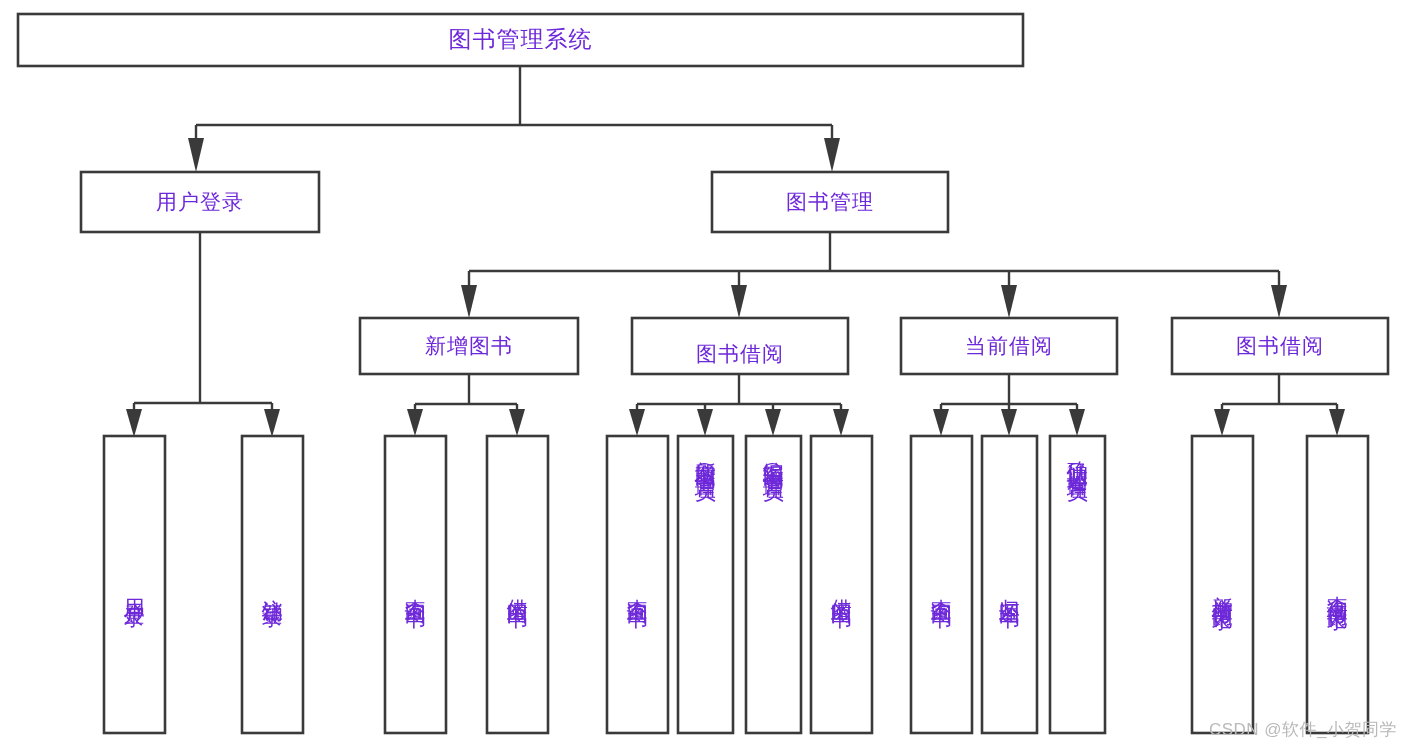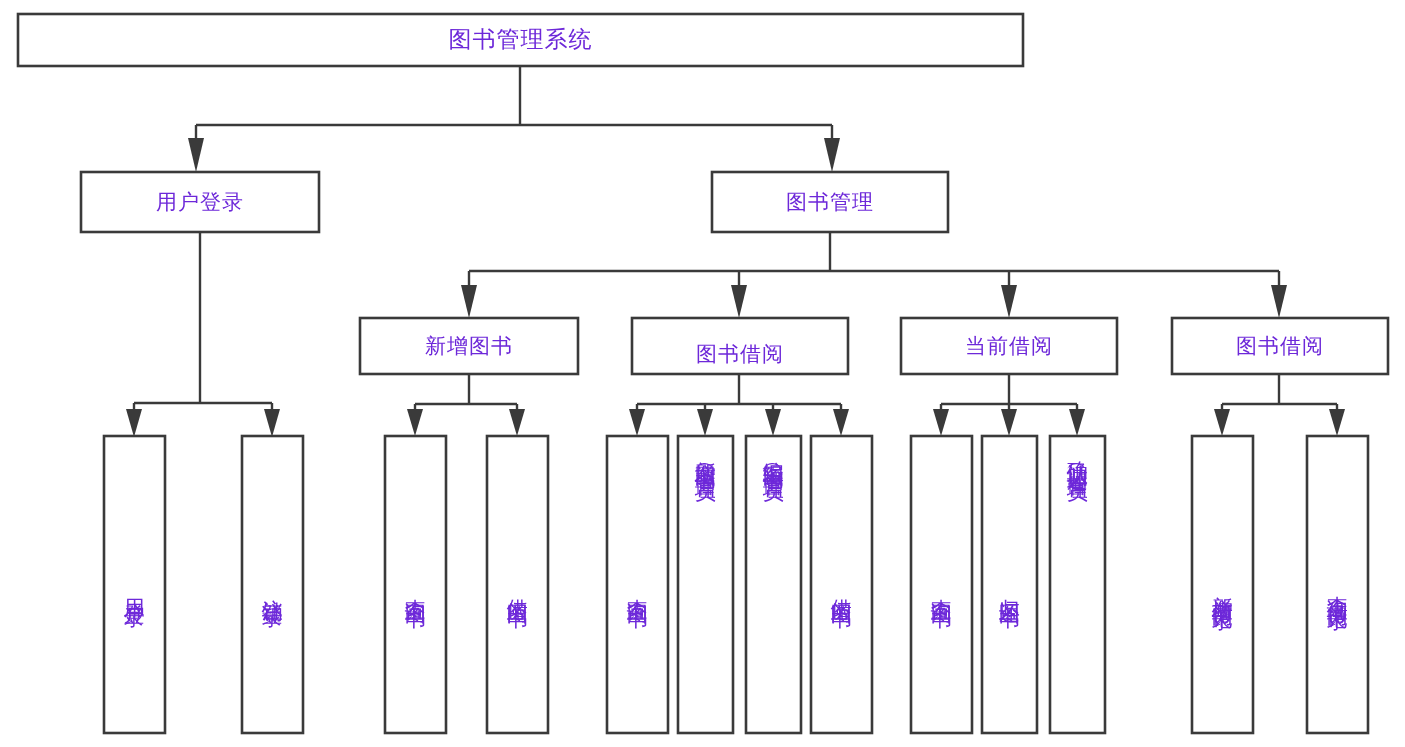--- a/index.html
+++ b/index.html
@@ -205,14 +205,15 @@
   <div class="node-label vertical" style="left:911px; top:436px; width:61px; height:297px; justify-content:center; align-items:center;">查询图书</div>
 
   <div class="node-label vertical" style="left:982px; top:436px; width:55px; height:297px; justify-content:center; align-items:center;">归还图书</div>
 
   <div class="node-label vertical" style="left:1050px; top:436px; width:55px; height:297px; justify-content:flex-start; align-items:center; padding-top:8px;">确认归还（管理员）</div>
 
   <div class="node-label vertical" style="left:1192px; top:436px; width:61px; height:297px; justify-content:center; align-items:center;">新增借阅记录</div>
 
   <div class="node-label vertical" style="left:1307px; top:436px; width:61px; height:297px; justify-content:center; align-items:center;">查询借阅记录</div>
 
+  <div class="watermark">CSDN @软件_小贺同学</div>
 
 </div>
 
 </body></html>

